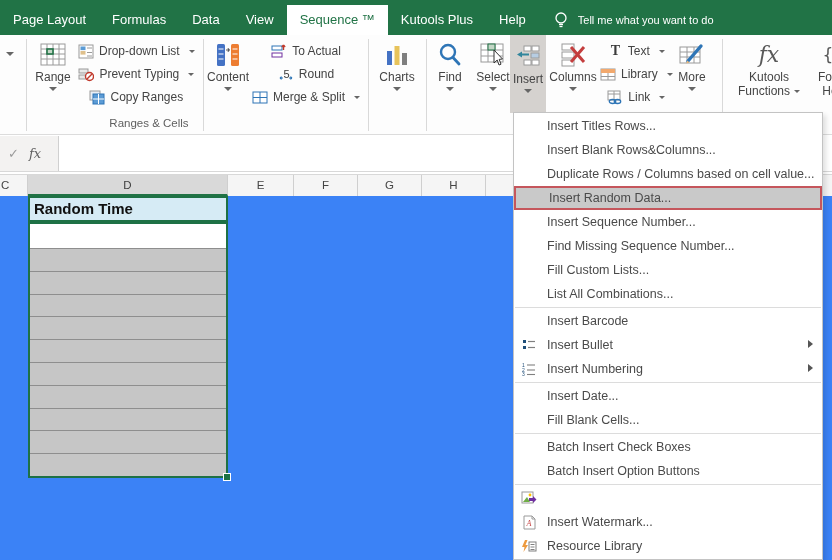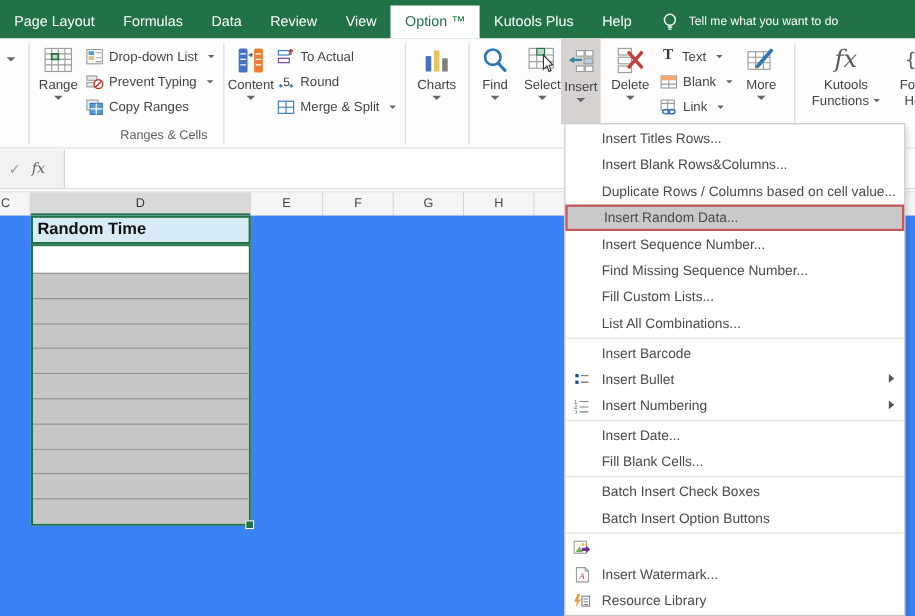--- a/index.html
+++ b/index.html
@@ -27,21 +27,21 @@
   .rsep { position:absolute; top:4px; width:1px; height:92px; background:#d9d9d9; }
   .bigbtn {
     position:absolute; top:2px; height:76px; display:flex; flex-direction:column;
     align-items:center; justify-content:flex-start; text-align:center; cursor:default;
   }
   .bigbtn .bicon { height:30px; display:flex; align-items:center; justify-content:center; margin-top:3px; }
   .bigbtn .blabel { font-size:12px; color:#444; line-height:14px; white-space:nowrap; }
   .bigbtn.hl { background:#d5d2cf; height:78px; top:0; padding-top:4px; }
   .caret-down { width:0; height:0; border-left:4px solid transparent; border-right:4px solid transparent; border-top:4px solid #666; display:inline-block; margin-top:3px; }
   .caret-inline { width:0; height:0; border-left:3.5px solid transparent; border-right:3.5px solid transparent; border-top:3.5px solid #666; display:inline-block; margin-left:4px; vertical-align:middle; }
-  .smallstack { position:absolute; top:6px; display:flex; flex-direction:column; gap:3px; }
+  .smallstack { position:absolute; top:6px; display:flex; flex-direction:column; gap:3px;align-items:center; }
   .smallbtn { display:flex; align-items:center; gap:5px; height:20px; white-space:nowrap; cursor:default; }
   .smallbtn .slabel { font-size:12px; color:#444; }
   .grouplabel { position:absolute; top:82px; left:26px; width:246px; text-align:center; font-size:11.5px; color:#5f5f5f; }
   .stub-caret { position:absolute; left:6px; top:14px; }
   
   .fbar {
     position:absolute; left:0; top:136px; width:832px; height:36px;
     background:#f3f2f1; border-bottom:1px solid #d8d8d8; display:flex; align-items:stretch;
   }
   .fbar .icons { width:58px; display:flex; align-items:center; gap:10px; padding-left:8px; }
@@ -85,23 +85,22 @@
 </style>
 </head>
 <body>
 
 <div id="app">
 
   <div class="tabbar">
     <div class="tab">Page Layout</div>
     <div class="tab">Formulas</div>
     <div class="tab">Data</div>
-    <div class="tab">Review</div>
     <div class="tab">View</div>
-    <div class="tab active">Option ™</div>
+    <div class="tab active">Sequence ™</div>
     <div class="tab">Kutools Plus</div>
     <div class="tab">Help</div>
     <div class="tellme">
       <span>
         <svg width="16" height="18" viewBox="0 0 16 18">
           <circle cx="8" cy="7" r="5" fill="none" stroke="#fff" stroke-width="1.3"></circle>
           <line x1="6" y1="13.5" x2="10" y2="13.5" stroke="#fff" stroke-width="1.3"></line>
           <line x1="6.5" y1="15.5" x2="9.5" y2="15.5" stroke="#fff" stroke-width="1.3"></line>
         </svg>
       </span>
@@ -286,40 +285,40 @@
     <div class="bigbtn" style="left:552px; width:42px">
       <span class="bicon">
         <svg width="26" height="26" viewBox="0 0 26 26">
           <rect x="2" y="2" width="12" height="6" fill="#fff" stroke="#9a9a9a"></rect>
           <rect x="2" y="10" width="12" height="6" fill="#fff" stroke="#9a9a9a"></rect>
           <rect x="2" y="18" width="12" height="6" fill="#fff" stroke="#9a9a9a"></rect>
           <line x1="11" y1="5" x2="24" y2="20" stroke="#c43e3e" stroke-width="3"></line>
           <line x1="24" y1="5" x2="11" y2="20" stroke="#c43e3e" stroke-width="3"></line>
         </svg>
       </span>
-      <span class="blabel">Delete</span>
+      <span class="blabel">Columns</span>
       <span class="caret-down"></span>
     </div>
 
     <div class="smallstack" style="left:600px">
       <div class="smallbtn">
         <span style="font-family:'Liberation Serif',serif; font-weight:bold; font-size:14px; color:#3b3b3b; width:15px; text-align:center">T</span>
         <span class="slabel">Text</span>
         <span class="caret-inline"></span>
       </div>
       <div class="smallbtn">
         <span>
           <svg width="16" height="15" viewBox="0 0 16 15">
             <rect x="1" y="2" width="14" height="11" fill="#fff" stroke="#9a9a9a"></rect>
             <rect x="1" y="2" width="14" height="4" fill="#f2a96e"></rect>
             <line x1="1" y1="9.5" x2="15" y2="9.5" stroke="#9a9a9a"></line>
             <line x1="8" y1="6" x2="8" y2="13" stroke="#9a9a9a"></line>
           </svg>
         </span>
-        <span class="slabel">Blank</span>
+        <span class="slabel">Library</span>
         <span class="caret-inline"></span>
       </div>
       <div class="smallbtn">
         <span>
           <svg width="16" height="15" viewBox="0 0 16 15">
             <rect x="1" y="1" width="12" height="9" fill="#fff" stroke="#9a9a9a"></rect>
             <line x1="1" y1="4" x2="13" y2="4" stroke="#9a9a9a"></line>
               <line x1="7" y1="1" x2="7" y2="10" stroke="#9a9a9a"></line>
             <ellipse cx="5.5" cy="11.5" rx="3.2" ry="2" fill="none" stroke="#2e75b6" stroke-width="1.3"></ellipse>
             <ellipse cx="10.5" cy="11.5" rx="3.2" ry="2" fill="none" stroke="#2e75b6" stroke-width="1.3"></ellipse>

